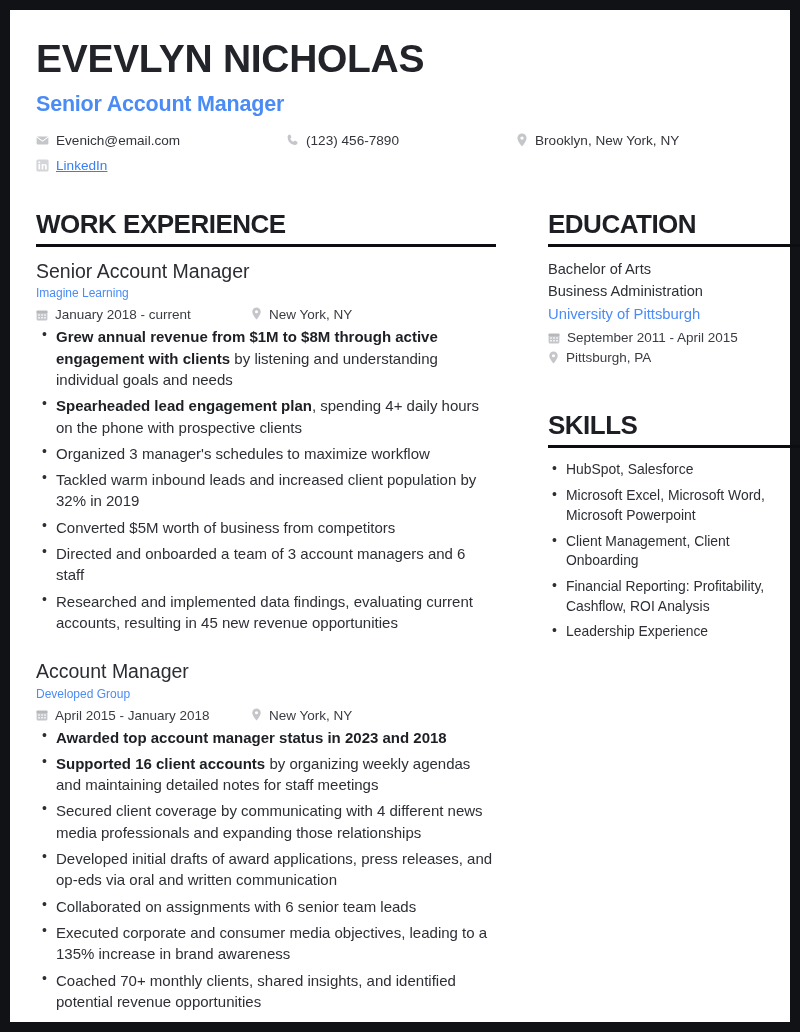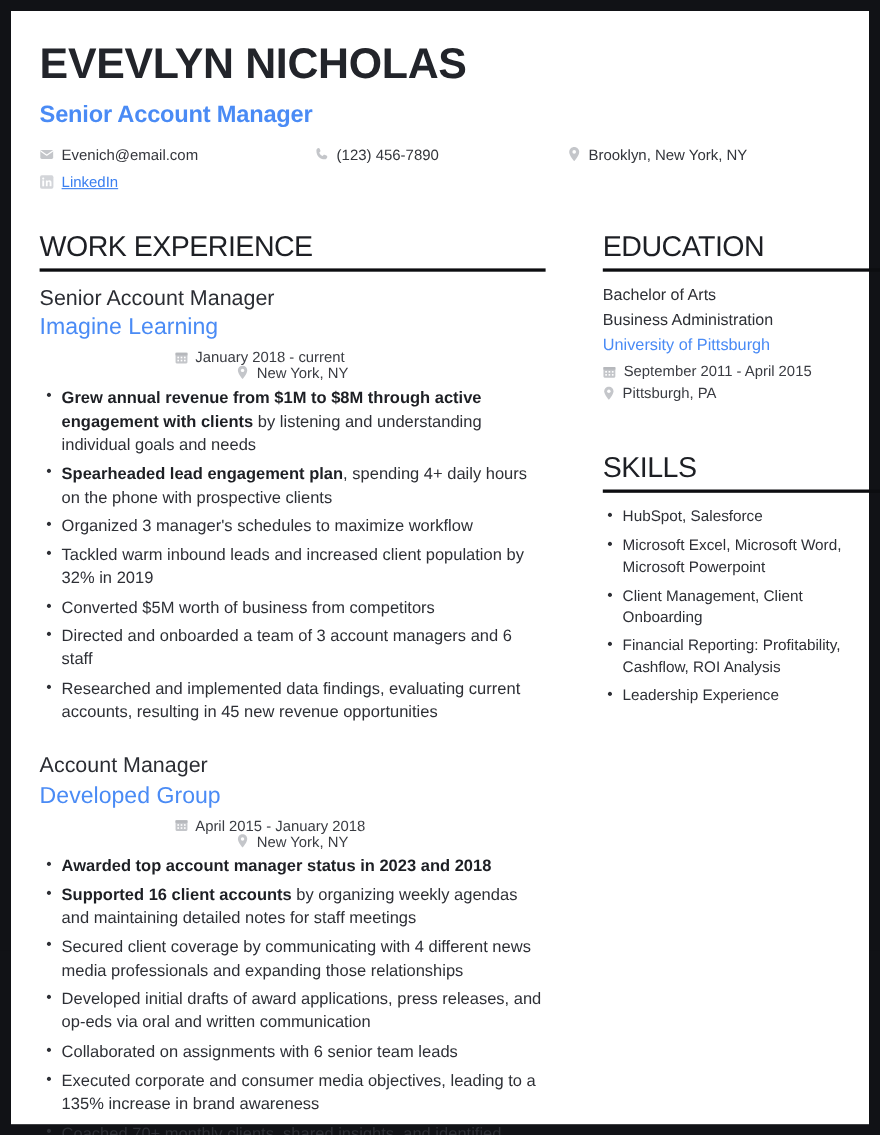--- a/index.html
+++ b/index.html
@@ -76,21 +76,21 @@
   .cols {
     display: flex;
     margin-top: 36px;
   }
   .col-left { width: 460px; flex: 0 0 460px; }
   .col-gap  { width: 52px; flex: 0 0 52px; }
   .col-right { width: 258px; flex: 0 0 258px; }
 
   .section-title {
     font-size: 26px;
-    font-weight: normal;
+    font-weight: bold;
     letter-spacing: -0.5px;
     color: #1d1f24;
     margin: 0;
     padding-bottom: 4px;
   }
   .section-rule {
     border-bottom: 3px solid #0c0d10;
     margin-bottom: 12px;
   }
   .section-block { margin-bottom: 0; }
@@ -98,31 +98,30 @@
 
   .entry { margin-bottom: 2px; }
   .entry + .entry { margin-top: 26px; }
   .entry-role {
     font-size: 19.5px;
     color: #2b2d33;
     line-height: 1.25;
     margin: 0;
   }
   .entry-org {
-    font-size: 21px;
+    font-size: 12px;
     color: #4a8bf5;
     margin: 3px 0 0 0;
   }
   .entry-meta {
     display: flex;
     align-items: center;
     margin: 7px 0 3px 0;
     font-size: 13.5px;
     color: #3a3c42;
-    flex-direction: column;
   }
   .meta-date { display: flex; align-items: center; gap: 7px; width: 215px; }
   .meta-loc  { display: flex; align-items: flex-start; gap: 7px; }
 
   ul.bullets {
     list-style: none;
     margin: 4px 0 0 0;
     padding: 0;
   }
   ul.bullets li {

